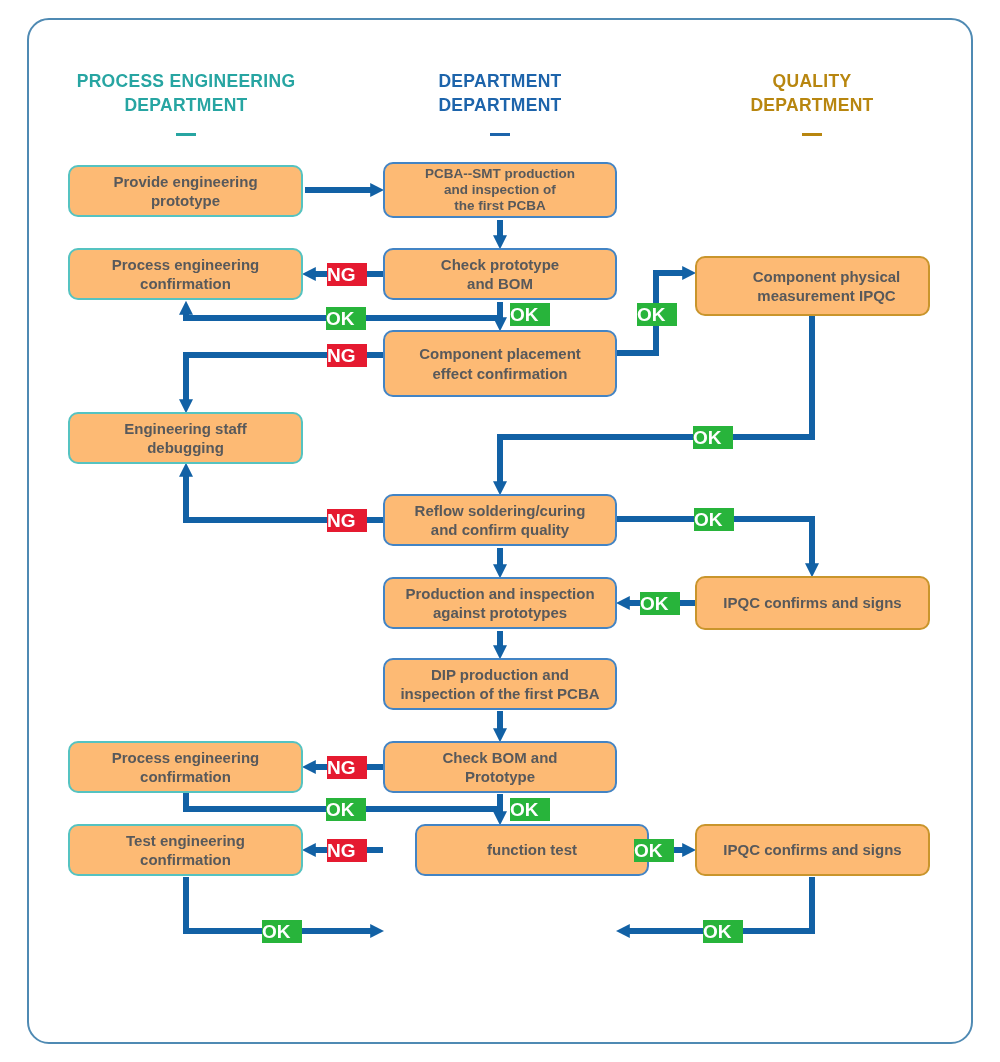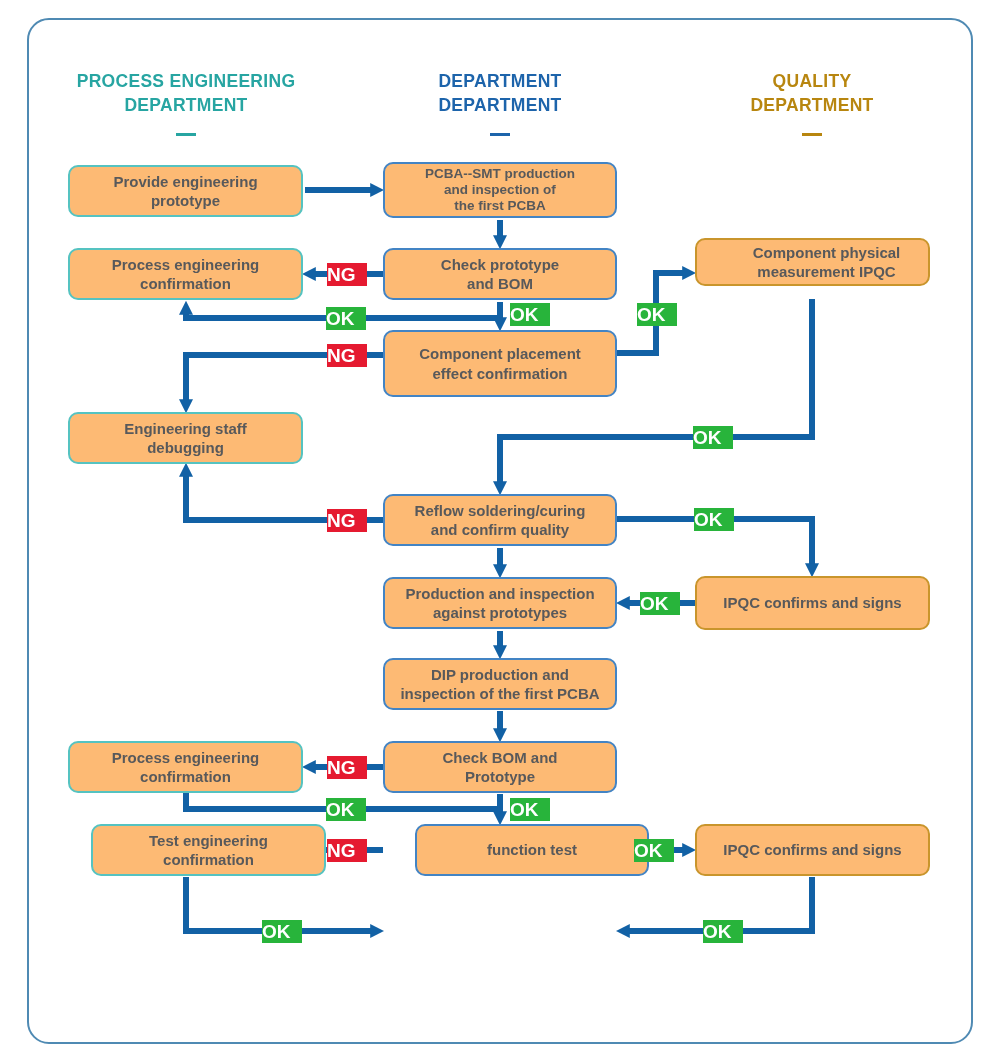--- a/index.html
+++ b/index.html
@@ -103,21 +103,21 @@
     <span>the first PCBA</span>
   </div>
   <div class="node teal" style="left:68px;top:248px;width:235px;height:52px;">
     <span>Process engineering</span>
     <span>confirmation</span>
   </div>
   <div class="node blue" style="left:383px;top:248px;width:234px;height:52px;">
     <span>Check prototype</span>
     <span>and BOM</span>
   </div>
-  <div class="node orange" style="left:695px;top:238px;width:235px;height:48px;padding-left:28px;">
+  <div class="node orange" style="left:695px;top:256px;width:235px;height:60px;padding-left:28px;">
     <span>Component physical</span>
     <span>measurement IPQC</span>
   </div>
   <div class="node blue" style="left:383px;top:330px;width:234px;height:67px;">
     <span>Component placement</span>
     <span>effect confirmation</span>
   </div>
   <div class="node teal" style="left:68px;top:412px;width:235px;height:52px;">
     <span>Engineering staff</span>
     <span>debugging</span>
@@ -138,21 +138,21 @@
     <span>inspection of the first PCBA</span>
   </div>
   <div class="node teal" style="left:68px;top:741px;width:235px;height:52px;">
     <span>Process engineering</span>
     <span>confirmation</span>
   </div>
   <div class="node blue" style="left:383px;top:741px;width:234px;height:52px;">
     <span>Check BOM and</span>
     <span>Prototype</span>
   </div>
-  <div class="node teal" style="left:68px;top:824px;width:235px;height:52px;margin-left:23px;">
+  <div class="node teal" style="left:68px;top:824px;width:235px;height:52px;">
     <span>Test engineering</span>
     <span>confirmation</span>
   </div>
   <div class="node blue" style="left:383px;top:824px;width:234px;height:52px;margin-left:32px;">
     <span>function test</span>
   </div>
   <div class="node orange" style="left:695px;top:824px;width:235px;height:52px;">
     <span>IPQC confirms and signs</span>
   </div>
 

